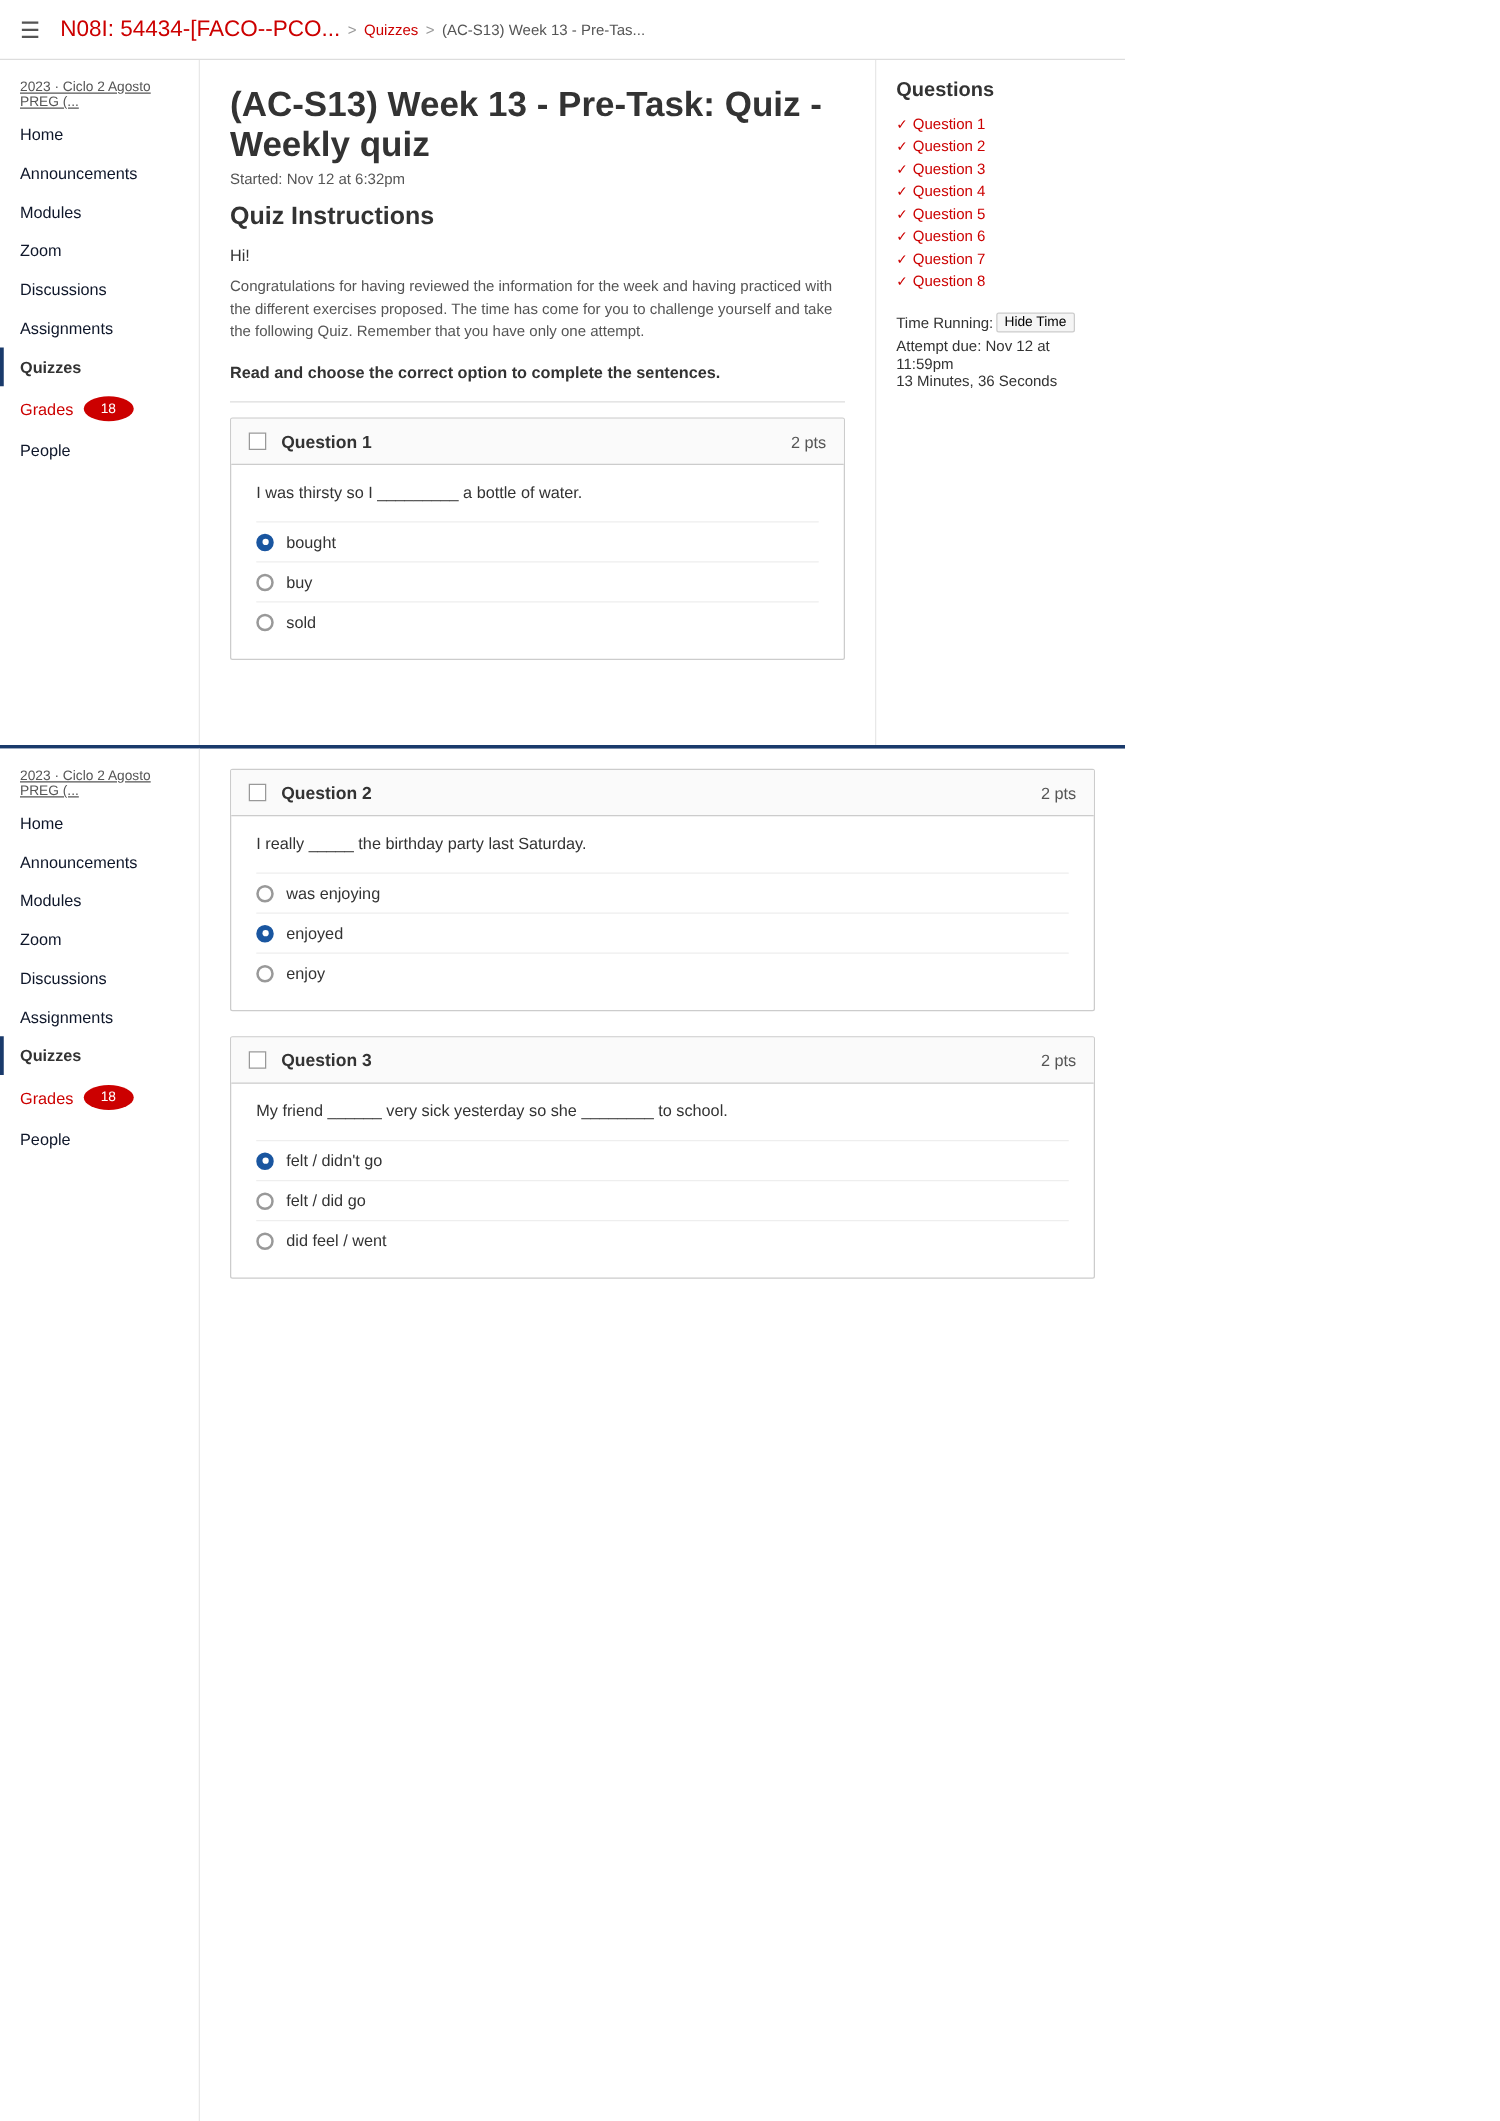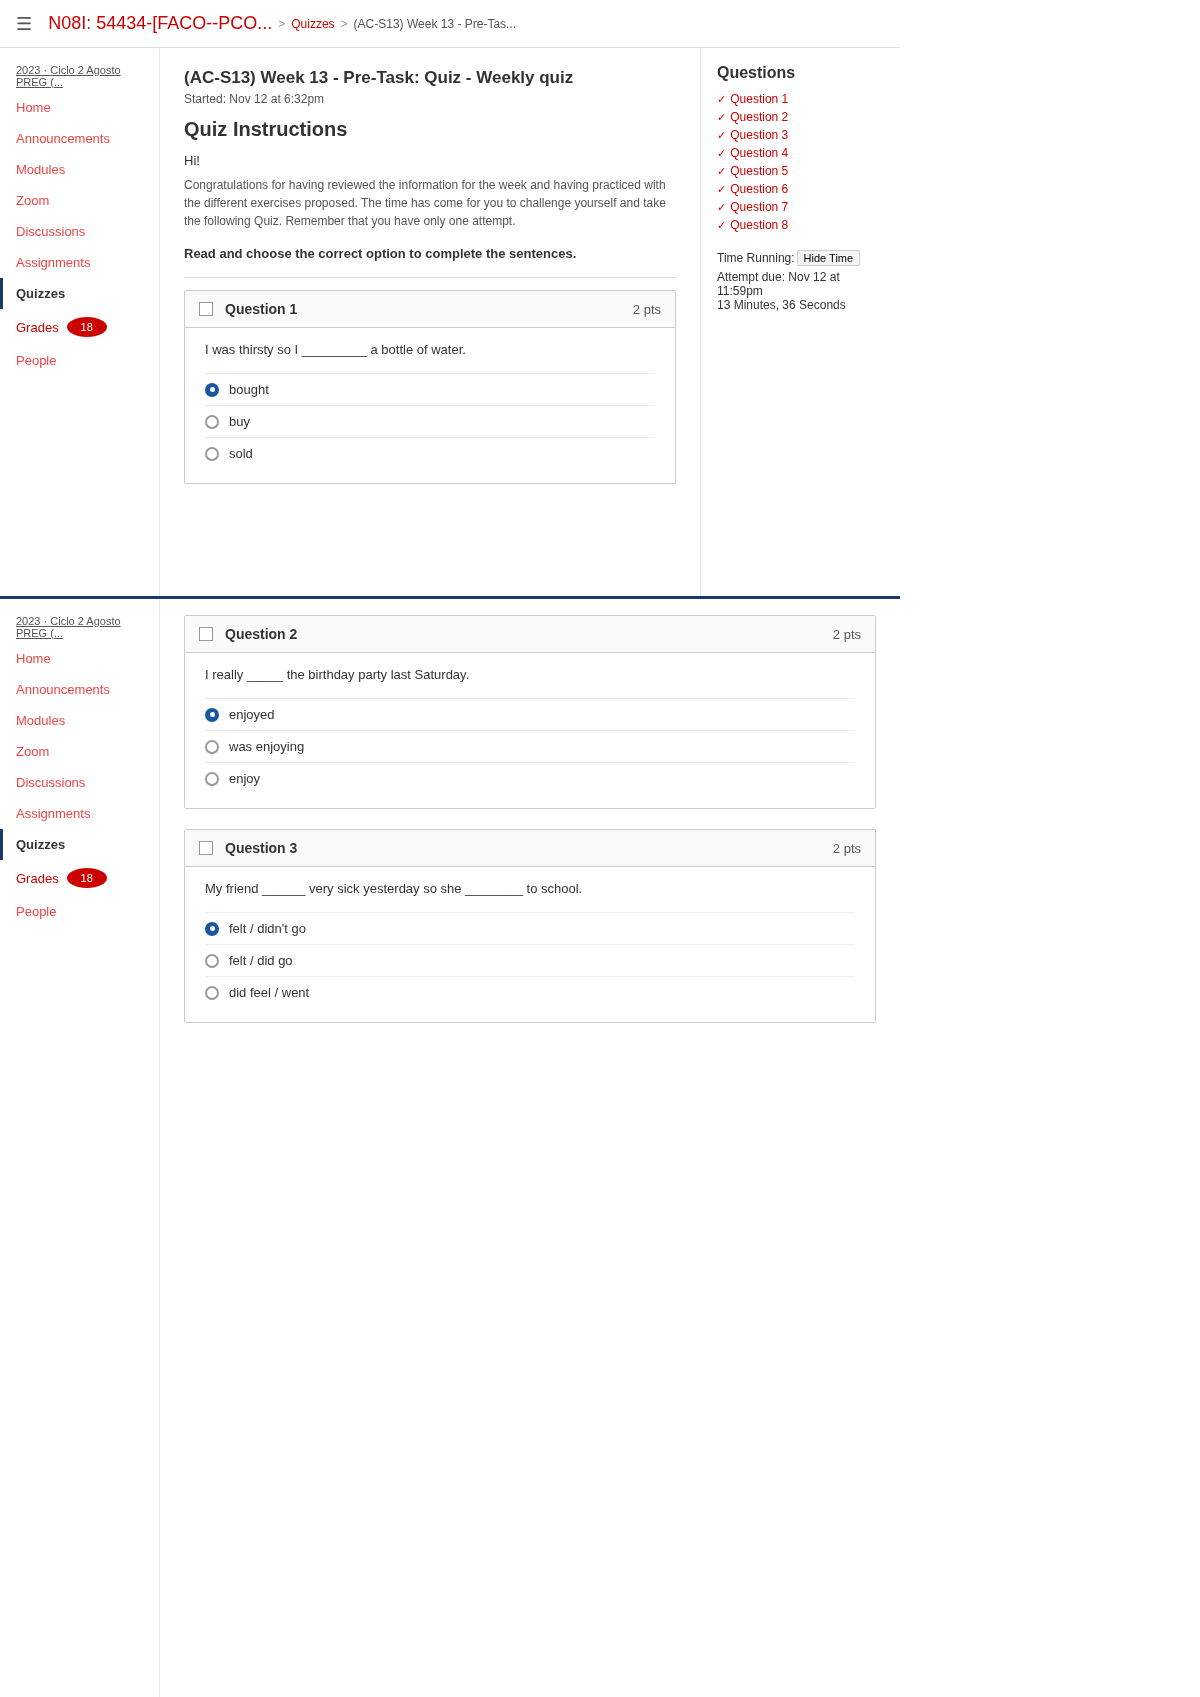--- a/index.html
+++ b/index.html
@@ -72,21 +72,21 @@
     .sidebar-course-label {
       font-size: 11px;
       color: #555;
       padding: 8px 16px 4px;
       display: block;
       text-decoration: underline;
     }
     .sidebar-item {
       display: block;
       padding: 8px 16px;
-      color: #ef4444;
+      color: #0f172a;
       font-size: 13px;
       cursor: pointer;
       text-decoration: none;
     }
     .sidebar-item.active {
       color: #333;
       font-weight: 600;
       border-left: 3px solid #1a3a6b;
       padding-left: 13px;
     }
@@ -159,21 +159,21 @@
       border: 1px solid #ccc;
       background: #f5f5f5;
       font-size: 11px;
       padding: 1px 6px;
       cursor: pointer;
       border-radius: 2px;
     }
 
     
     .quiz-title {
-      font-size: 17px;
+      font-size: 28px;
       font-weight: 700;
       color: #333;
       margin-bottom: 4px;
     }
     .quiz-started {
       font-size: 12px;
       color: #555;
       margin-bottom: 12px;
     }
     .quiz-instructions-title {
@@ -440,26 +440,26 @@
 
         <div class="question-card">
           <div class="question-header">
             <div class="question-checkbox"></div>
             <span class="question-title">Question 2</span>
             <span class="question-pts">2 pts</span>
           </div>
           <div class="question-body">
             <p class="question-text">I really _____ the birthday party last Saturday.</p>
             <div class="option-row">
+              <div class="radio-btn"></div>
+              <span>was enjoying</span>
+            </div>
+            <div class="option-row">
               <div class="radio-btn selected"></div>
               <span>enjoyed</span>
-            </div>
-            <div class="option-row">
-              <div class="radio-btn"></div>
-              <span>was enjoying</span>
             </div>
             <div class="option-row">
               <div class="radio-btn"></div>
               <span>enjoy</span>
             </div>
           </div>
         </div>
 
         <div class="question-card">
           <div class="question-header">

